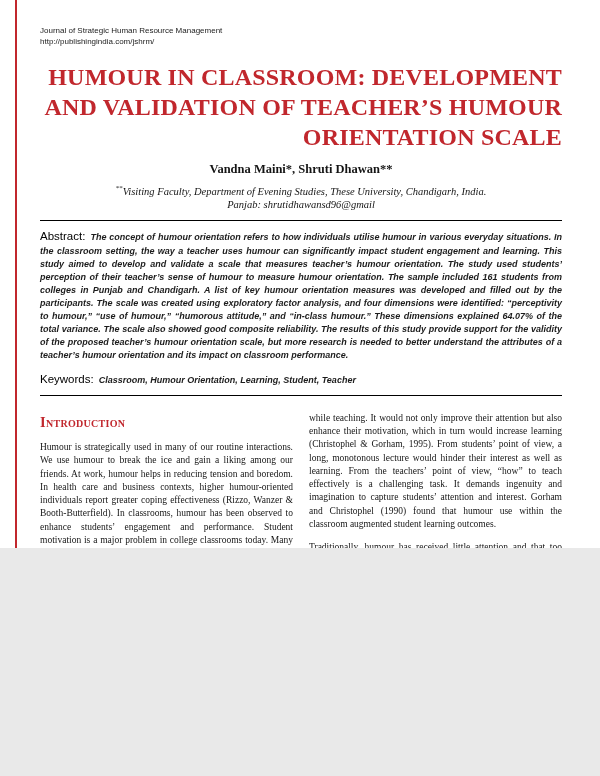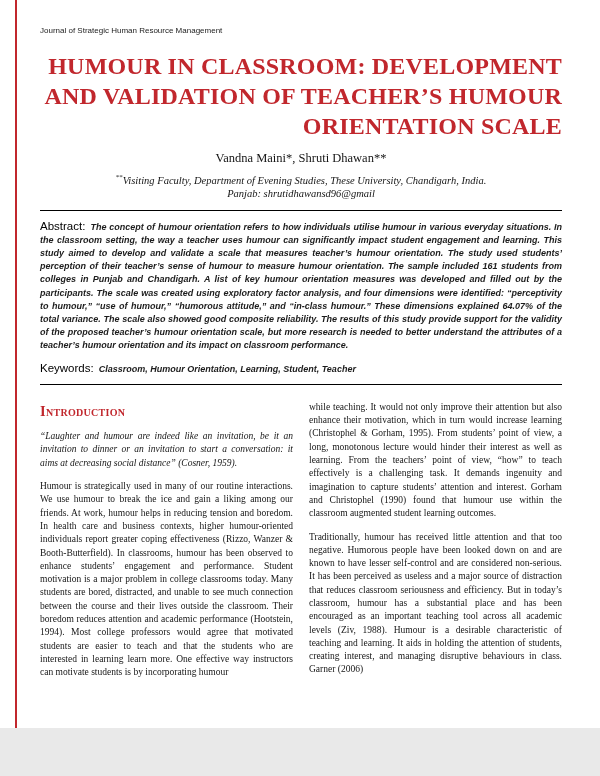--- a/index.html
+++ b/index.html
@@ -4,21 +4,21 @@
 <style>
   * { margin: 0; padding: 0; box-sizing: border-box; }
   html, body { background: #e9e9e9; }
   body {
     width: 600px; height: 776px;
     font-family: "Liberation Serif", serif;
     color: #151515;
   }
   .page {
     position: relative;
-    width: 600px; height: 728px;
+    width: 600px; height: 548px;
     background: #ffffff;
     overflow: hidden;
   }
   .red-rule {
     position: absolute;
     left: 15px; top: 0;
     width: 2px; height: 776px;
     background: var(--accent, #c1272d);
   }
   .content {
@@ -35,21 +35,21 @@
     font-weight: bold;
     text-align: right;
     font-size: 24px;
     line-height: 1.25;
     margin: 14px 0 10px 0;
     letter-spacing: 0.2px;
     font-family: "Liberation Serif", serif;
   }
   .authors {
     text-align: center;
-    font-weight: normal;
+    font-weight: bold;
     font-size: 12.5px;
     margin-bottom: 7px;
   }
   .affil {
     text-align: center;
     font-style: italic;
     font-size: 10.5px;
     line-height: 1.35;
     margin-bottom: 7px;
   }
@@ -111,20 +111,21 @@
 </style>
 </head>
 <body>
 
 <div class="page">
   <div class="red-rule"></div>
   <div class="content">
 
     <div class="meta">
       <div>Journal of Strategic Human Resource Management</div>
+      <div>http://publishingindia.com/jshrm/</div>
     </div>
 
     <h1 class="title">HUMOUR IN CLASSROOM: DEVELOPMENT AND VALIDATION OF TEACHER’S HUMOUR ORIENTATION SCALE</h1>
 
     <div class="authors">Vandna Maini*, Shruti Dhawan**</div>
 
     <div class="affil">
     </div>
 
     <div class="affil">
@@ -140,21 +141,20 @@
 
     <p class="keywords">
       <span class="block-label">Keywords:</span><span>Classroom, Humour Orientation, Learning, Student, Teacher</span>
     </p>
 
     <div class="rule"></div>
 
     <div class="cols">
       <div class="col">
         <h2 class="section-heading">Introduction</h2>
-        <p class="quote">“Laughter and humour are indeed like an invitation, be it an invitation to dinner or an invitation to start a conversation: it aims at decreasing social distance” (Cosner, 1959).</p>
         <p class="body-para">Humour is strategically used in many of our routine interactions. We use humour to break the ice and gain a liking among our friends. At work, humour helps in reducing tension and boredom. In health care and business contexts, higher humour-oriented individuals report greater coping effectiveness (Rizzo, Wanzer &amp; Booth-Butterfield). In classrooms, humour has been observed to enhance students’ engagement and performance. Student motivation is a major problem in college classrooms today. Many students are bored, distracted, and unable to see much connection between the course and their lives outside the classroom. Their boredom reduces attention and academic performance (Hootstein, 1994). Most college professors would agree that motivated students are easier to teach and that the students who are interested in learning learn more. One effective way instructors can motivate students is by incorporating humour</p>
       </div>
       <div class="col">
         <p class="body-para">while teaching. It would not only improve their attention but also enhance their motivation, which in turn would increase learning (Christophel &amp; Gorham, 1995). From students’ point of view, a long, monotonous lecture would hinder their interest as well as learning. From the teachers’ point of view, “how” to teach effectively is a challenging task. It demands ingenuity and imagination to capture students’ attention and interest. Gorham and Christophel (1990) found that humour use within the classroom augmented student learning outcomes.</p>
         <p class="body-para">Traditionally, humour has received little attention and that too negative. Humorous people have been looked down on and are known to have lesser self-control and are considered non-serious. It has been perceived as useless and a major source of distraction that reduces classroom seriousness and efficiency. But in today’s classroom, humour has a substantial place and has been encouraged as an important teaching tool across all academic levels (Ziv, 1988). Humour is a desirable characteristic of teaching and learning. It aids in holding the attention of students, creating interest, and managing disruptive behaviours in class. Garner (2006)</p>
       </div>
     </div>
 
   </div>
 </div>

